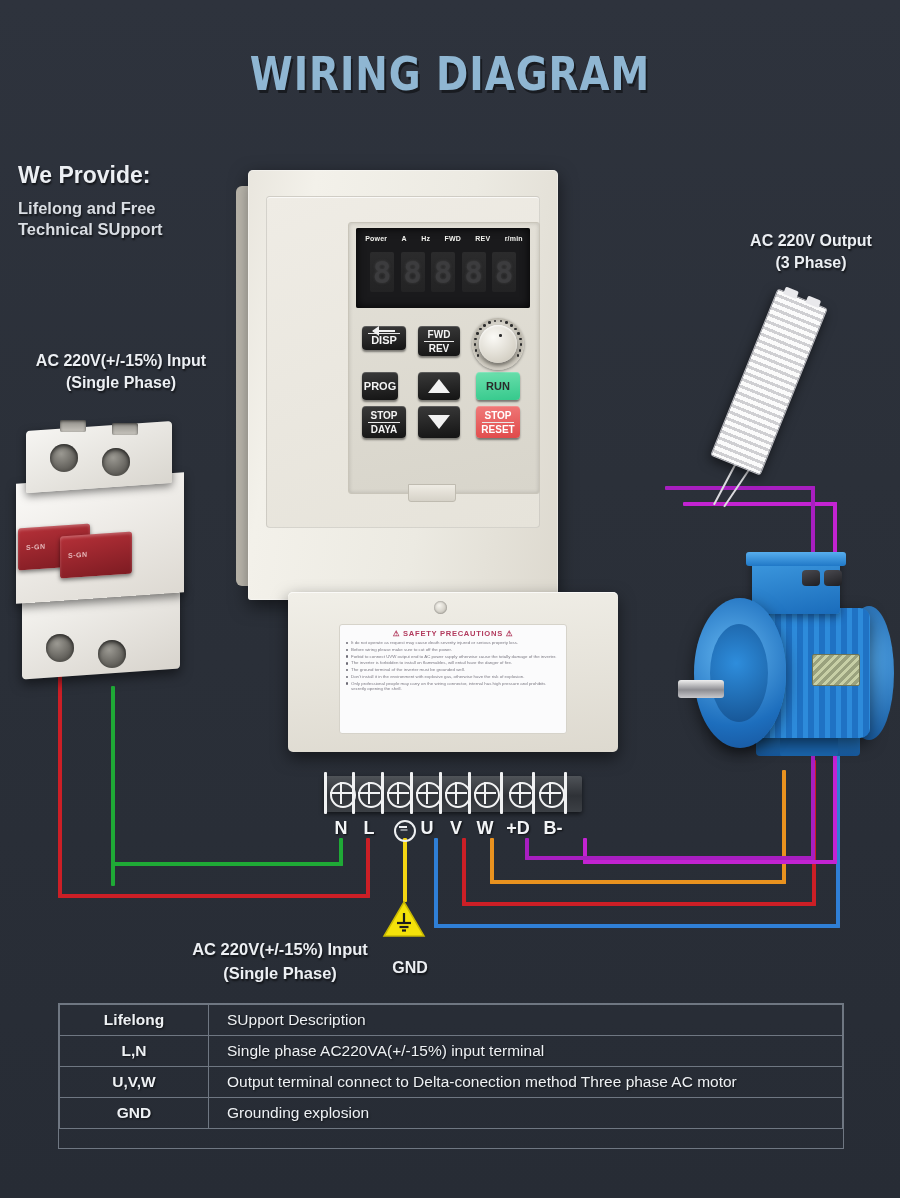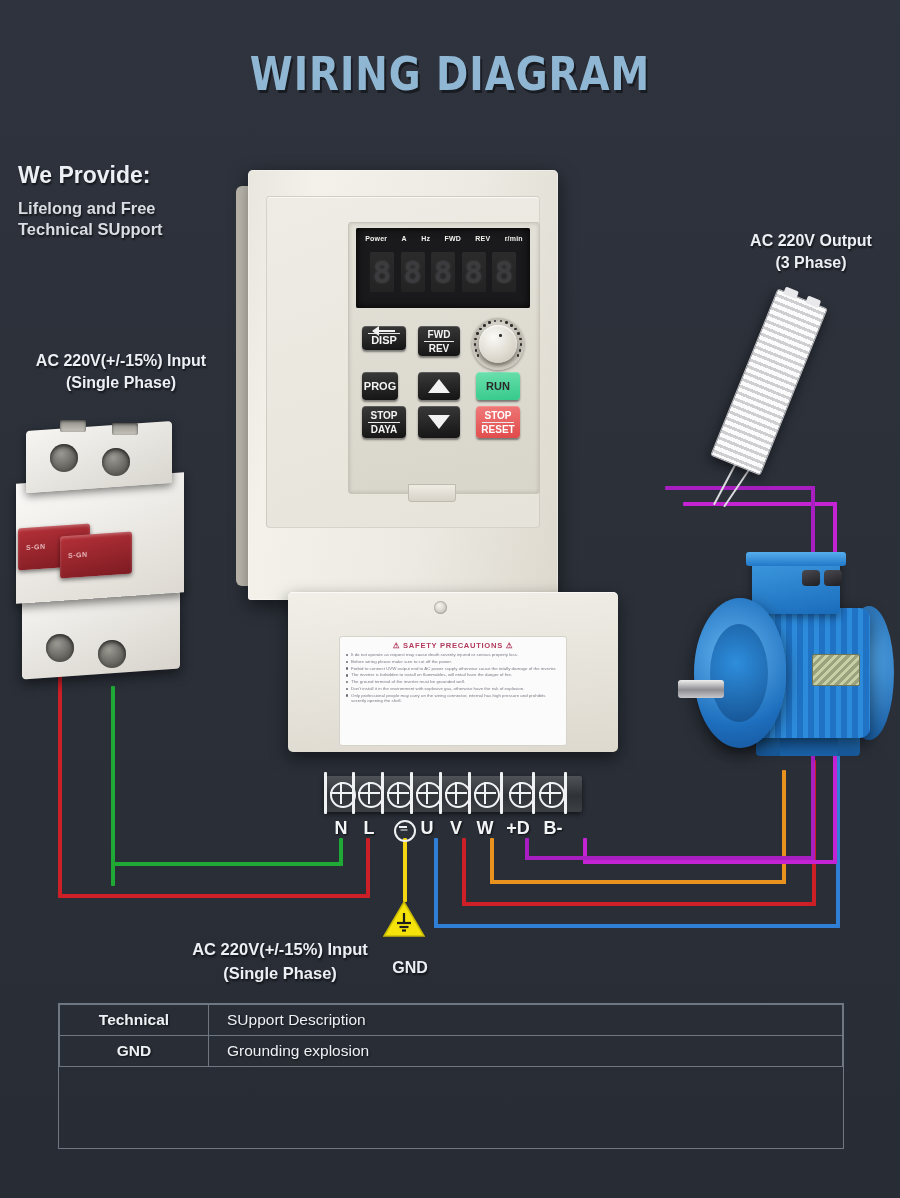--- a/index.html
+++ b/index.html
@@ -102,21 +102,21 @@
 
   
   #vfd-lower{top:592px;left:288px;width:330px;height:160px;
     background:linear-gradient(175deg,#f1efe8,#ddd9cf);
     border-radius:5px;box-shadow:0 6px 16px rgba(0,0,0,.5),inset 0 1px 0 rgba(255,255,255,.7);}
   #cover-screw{top:601px;left:434px;width:13px;height:13px;border-radius:50%;
     background:radial-gradient(circle at 40% 35%,#f7f5ef,#b9b5ab);
     box-shadow:inset 0 0 2px rgba(0,0,0,.5);}
   #safety-label{top:624px;left:339px;width:228px;height:110px;
     background:#fbfbfc;border:1px solid #d6d3ca;border-radius:3px;padding:4px 6px;
-    box-sizing:border-box;margin-top:12px;}
+    box-sizing:border-box;}
   #safety-title{text-align:center;color:#b23b5e;font-size:7.6px;font-weight:bold;
     letter-spacing:.7px;margin-bottom:2px;}
   #safety-body li{color:#7c7a84;font-size:4.4px;line-height:5.6px;list-style:none;
     position:relative;padding-left:5px;margin-bottom:1.2px;}
   #safety-body{margin:0;padding:0;}
   #safety-body li:before{content:"";position:absolute;left:0;top:1.8px;
     width:2.4px;height:2.4px;background:#6d6b76;border-radius:50%;}
 
   
   #terminal-block{top:776px;left:324px;width:258px;height:36px;
@@ -454,22 +454,30 @@
       <line x1="20" y1="30.5" x2="24" y2="30.5"></line>
     </g>
   </svg>
 </div>
 <div class="abs wtxt" id="gnd-label">GND</div>
 
 <div class="abs" id="table">
   <table>
     <tbody>
         <tr class="head">
-      <td class="c1">Technical</td>
+      <td class="c1">Lifelong</td>
       <td class="c2">SUpport Description</td>
+    </tr>
+    <tr>
+      <td class="c1">L,N</td>
+      <td class="c2">Single phase AC220VA(+/-15%) input terminal</td>
+    </tr>
+    <tr>
+      <td class="c1">U,V,W</td>
+      <td class="c2">Output terminal connect to Delta-conection method Three phase AC motor</td>
     </tr>
     <tr>
       <td class="c1">GND</td>
       <td class="c2">Grounding explosion</td>
     </tr>
   </tbody>
     </table>
 </div>
 
 </body></html>

